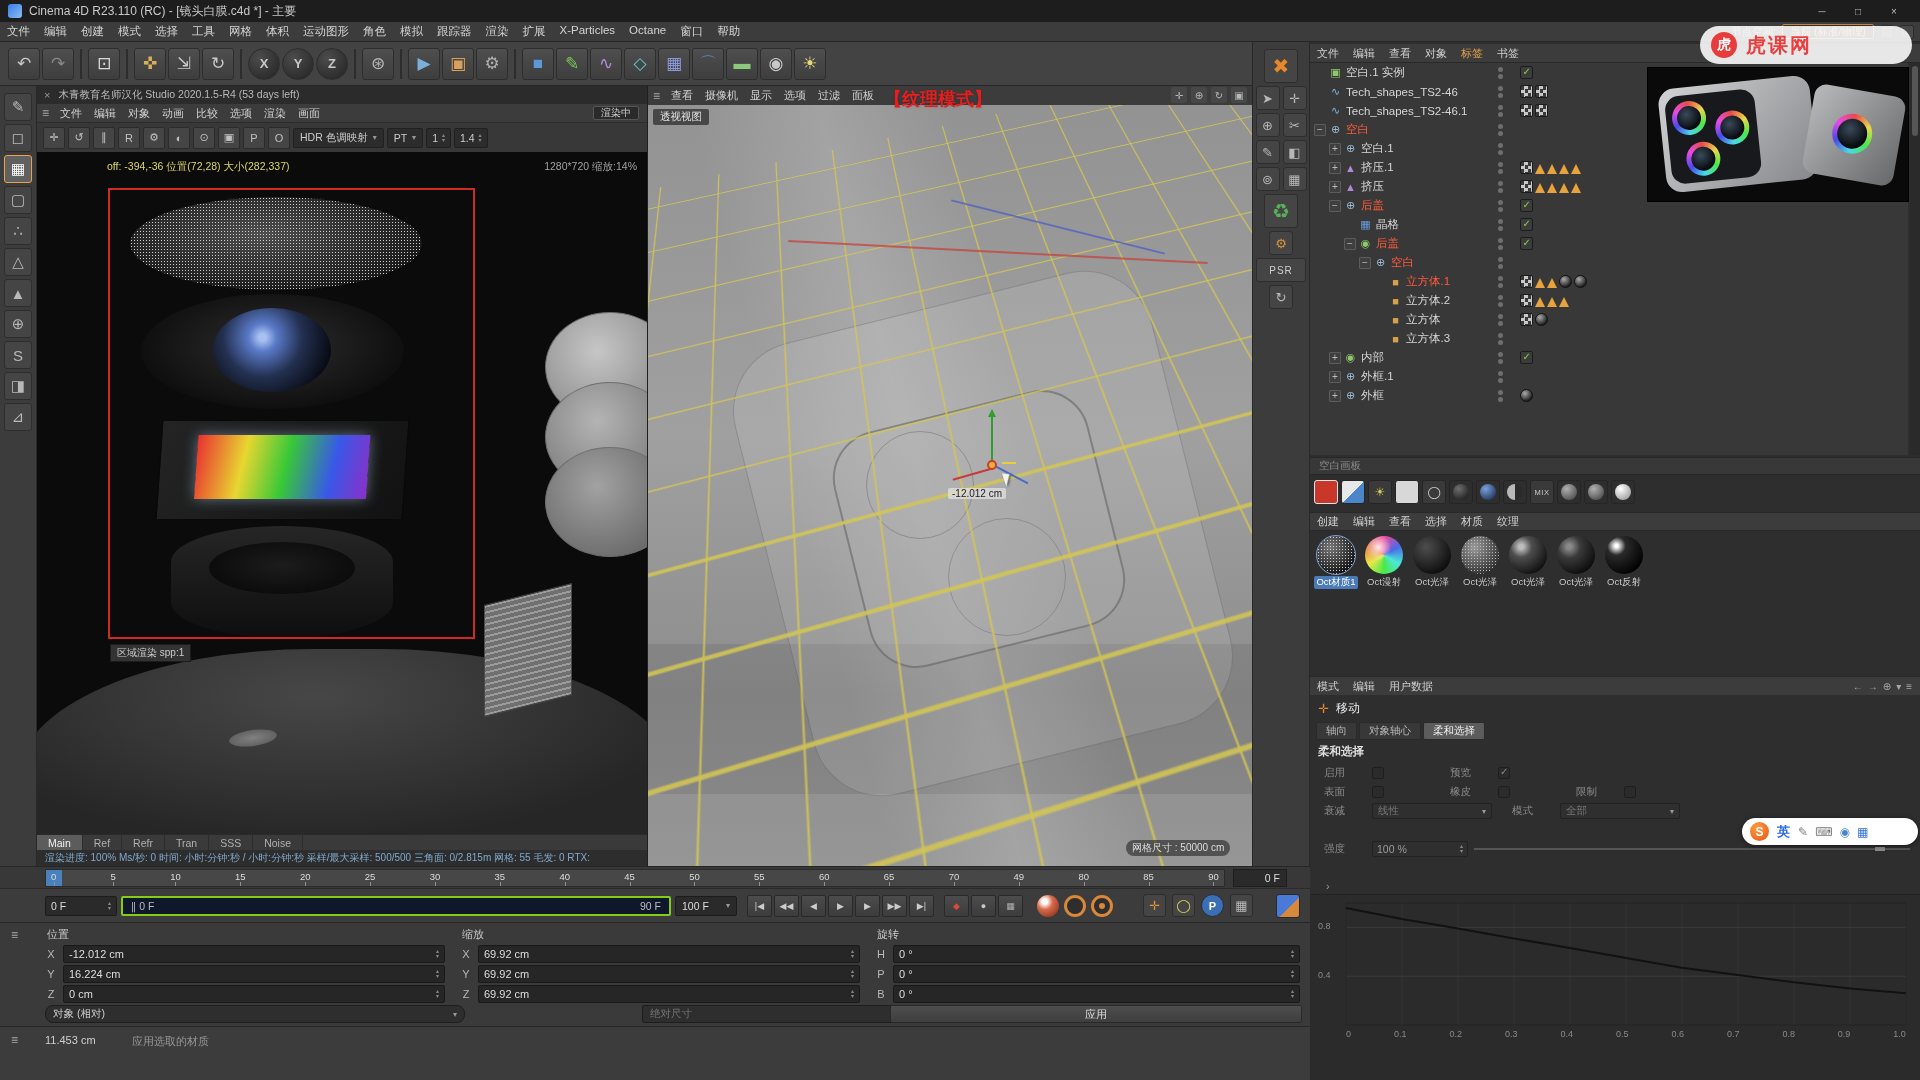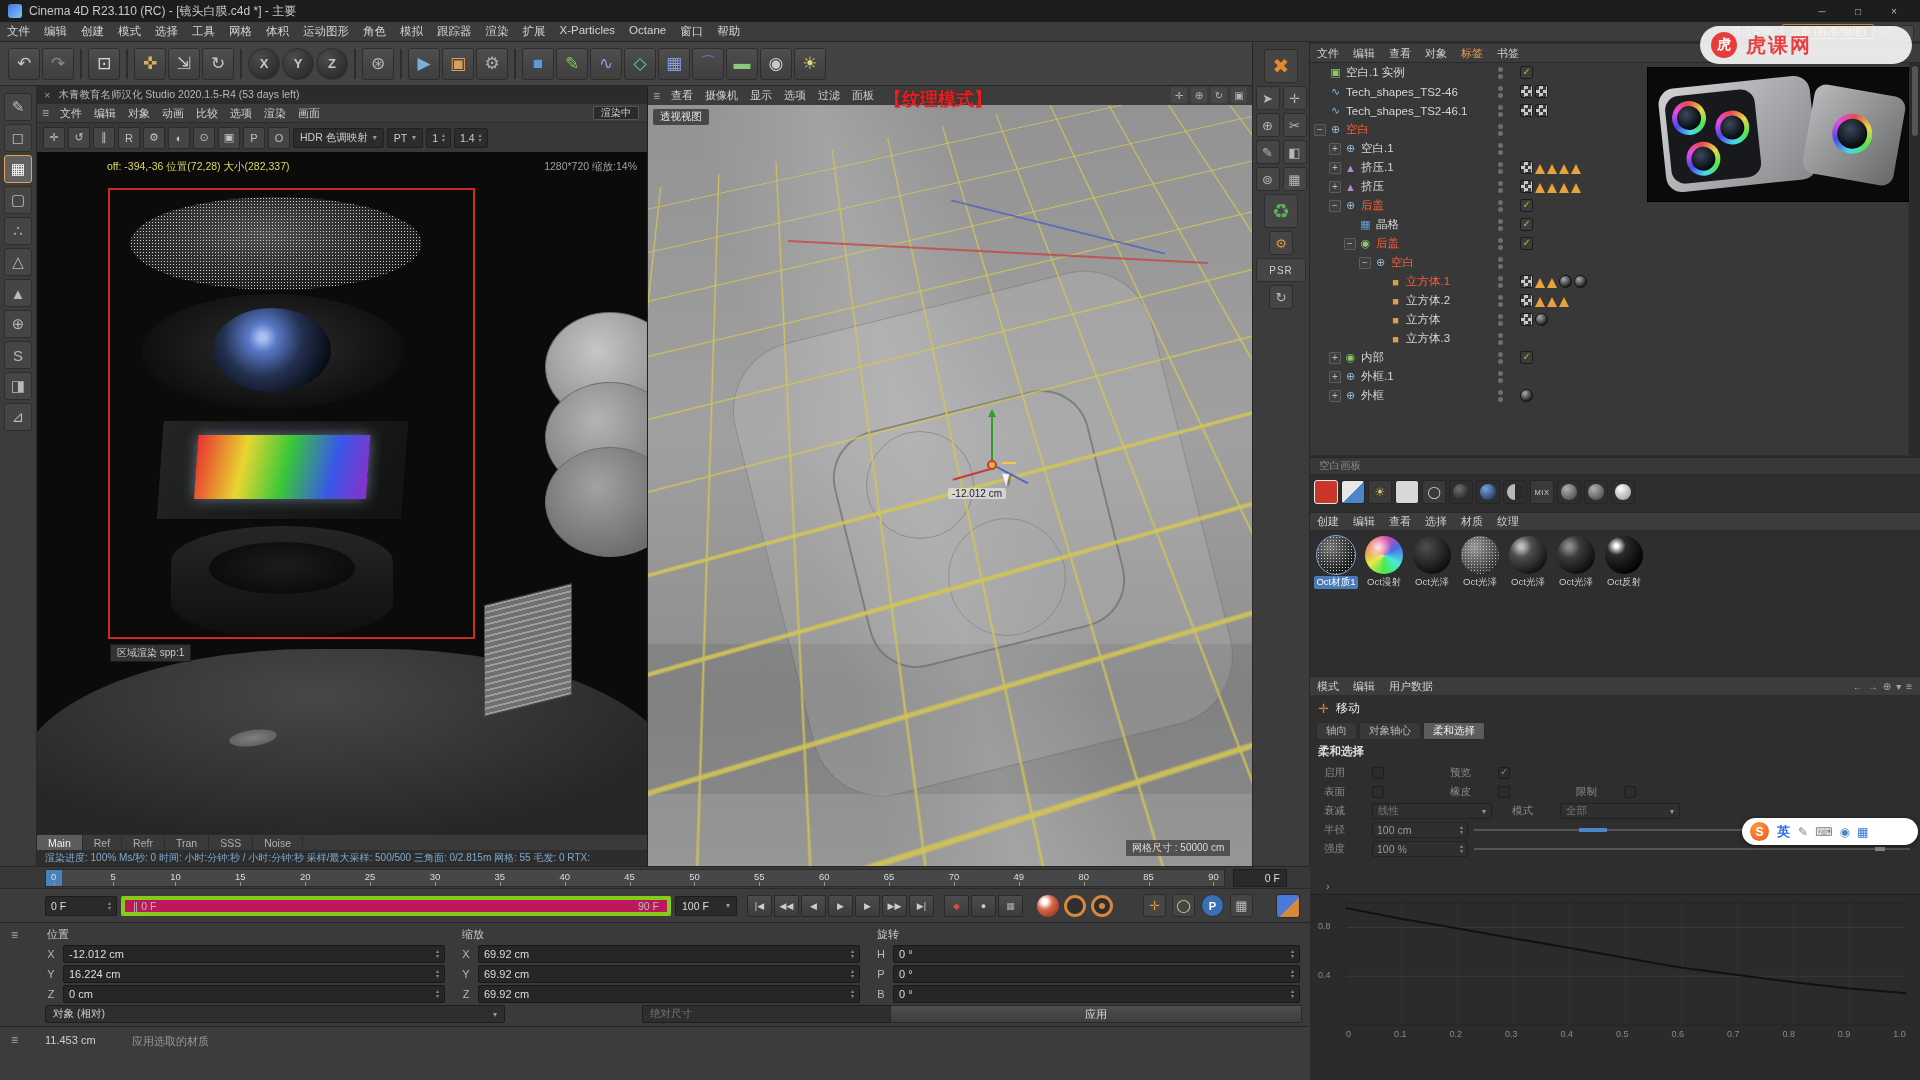--- a/index.html
+++ b/index.html
@@ -88,21 +88,21 @@
 .axis-blue{position:absolute;left:300px;top:140px;width:220px;height:2px;background:rgba(70,90,200,.7);transform:rotate(14deg);z-index:2;}
 .gizmo{position:absolute;left:344px;top:379px;z-index:5;}
 .gz-green{position:absolute;left:-1px;top:-52px;width:2px;height:52px;background:#2f9e2f;}
 .gz-green i{position:absolute;left:-3px;top:-8px;border:4px solid transparent;border-bottom:8px solid #2f9e2f;}
 .gz-red{position:absolute;left:-40px;top:8px;width:42px;height:2px;background:#c83a3a;transform:rotate(-16deg);}
 .gz-blue{position:absolute;left:2px;top:9px;width:36px;height:2px;background:#4a6ac8;transform:rotate(28deg);}
 .gz-yellow{position:absolute;left:10px;top:-3px;width:14px;height:2px;background:#e8d03a;}
 .gz-center{position:absolute;left:-5px;top:-5px;width:10px;height:10px;border-radius:50%;background:#e8b03a;border:2px solid #c8402a;}
 .gizmo-label{position:absolute;left:300px;top:402px;background:rgba(225,225,225,.75);color:#222;font-size:10px;padding:0 4px;border-radius:2px;z-index:6;}
 .vp-cursor{position:absolute;left:356px;top:386px;width:0;height:0;border-left:7px solid #f4f4f4;border-bottom:11px solid transparent;border-top:3px solid transparent;transform:rotate(-18deg);filter:drop-shadow(1px 1px 1px rgba(0,0,0,.6));z-index:7;}
-.vp-gridsize{position:absolute;left:478px;top:754px;background:rgba(45,45,45,.65);color:#ddd;font-size:10px;padding:1px 6px;border-radius:0;z-index:7;}
+.vp-gridsize{position:absolute;left:478px;top:754px;background:rgba(45,45,45,.65);color:#ddd;font-size:10px;padding:1px 6px;border-radius:8px;z-index:7;}
 
 
 .right-strip{position:absolute;left:1252px;top:42px;width:58px;height:824px;background:#3c3c3c;border-left:1px solid #282828;border-right:1px solid #282828;padding-top:3px;}
 .rs-grid{display:flex;flex-wrap:wrap;justify-content:center;gap:3px;padding-top:4px;}
 .rs-item{width:24px;height:24px;display:flex;align-items:center;justify-content:center;font-size:13px;color:#b8b8b8;background:#454545;border:1px solid #2d2d2d;border-radius:3px;}
 .rs-item.big{width:34px;height:34px;font-size:20px;}
 .rs-item.txt{width:50px;font-size:10px;letter-spacing:1px;color:#cfcfcf;}
 
 
 .right-col{position:absolute;left:1310px;top:42px;width:610px;height:1038px;background:#2e2e2e;}
@@ -202,21 +202,21 @@
 .tl-ruler{position:relative;width:1180px;height:18px;background:#474747;border:1px solid #2b2b2b;}
 .tl-marker{position:absolute;left:0;top:0;width:16px;height:100%;background:#4a86c8;opacity:.9;}
 .tl-ticks{position:absolute;inset:0;display:flex;justify-content:space-between;padding:0 5px;}
 .tick{position:relative;font-size:9.5px;color:#dcdcdc;padding-top:1px;}
 .tick::after{content:"";position:absolute;left:50%;bottom:0;width:1px;height:4px;background:#909090;}
 .tl-current{width:54px;height:18px;background:#2a2a2a;border:1px solid #1d1d1d;font-size:10.5px;color:#ddd;display:flex;align-items:center;justify-content:flex-end;padding:0 6px;}
 
 
 .transport{position:absolute;left:0;top:888px;width:1310px;height:34px;background:#3c3c3c;display:flex;align-items:center;gap:4px;padding-left:45px;border-top:1px solid #2a2a2a;}
 .tr-spin{width:72px;height:20px;background:#2a2a2a;border:1px solid #1c1c1c;border-radius:2px;display:flex;align-items:center;justify-content:space-between;padding:0 5px;font-size:10.5px;color:#ddd;}
-.tr-bar{width:550px;height:20px;background:#be185d;border:4px solid #84cc16;border-radius:2px;display:flex;align-items:center;justify-content:space-between;padding:0 8px;font-size:10.5px;color:#bbb;}
+.tr-bar{width:550px;height:20px;background:#0f172a;border:2px solid #84cc16;border-radius:2px;display:flex;align-items:center;justify-content:space-between;padding:0 8px;font-size:10.5px;color:#bbb;}
 .tr-dd{width:62px;height:20px;background:#2a2a2a;border:1px solid #1c1c1c;border-radius:2px;display:flex;align-items:center;justify-content:space-between;padding:0 6px;font-size:10.5px;color:#ddd;}
 .tr-btns{display:flex;gap:2px;margin-left:6px;}
 .tr-btn{min-width:25px;height:22px;padding:0 3px;background:linear-gradient(#4c4c4c,#3c3c3c);border:1px solid #292929;border-radius:2px;font-size:9px;color:#ccc;display:flex;align-items:center;justify-content:center;}
 .tr-rec{display:flex;gap:2px;margin-left:6px;}
 .tr-circles{display:flex;gap:5px;margin-left:10px;}
 .tr-circle{width:22px;height:22px;border-radius:50%;}
 .tr-circle.v-sphere{background:radial-gradient(circle at 35% 30%,#fff 12%,#d86a4a 38%,#7a241a);}
 .tr-circle.v-ring{border:3px solid #d8883a;background:#2e2e2e;}
 .tr-circle.v-ring2{border:3px solid #d8883a;background:#2e2e2e;position:relative;}
 .tr-circle.v-ring2::after{content:"";position:absolute;left:5px;top:5px;width:6px;height:6px;border-radius:50%;background:#d8883a;}
@@ -233,21 +233,21 @@
 .cg-pos{left:45px;width:400px;}
 .cg-scale{left:460px;width:400px;}
 .cg-rot{left:875px;width:425px;}
 .cg-title{color:#c8c8c8;margin-bottom:3px;padding-left:2px;}
 .crow{display:flex;align-items:center;gap:6px;height:18px;margin-bottom:2px;}
 .caxis{width:12px;color:#b8b8b8;text-align:center;}
 .cfield{flex:1;height:18px;background:#262626;border:1px solid #191919;border-radius:2px;display:flex;align-items:center;gap:5px;padding:0 5px;color:#ddd;}
 .cfield .val{flex:1;}
 .cdd{position:absolute;height:18px;background:#2e2e2e;border:1px solid #1d1d1d;border-radius:2px;display:flex;align-items:center;justify-content:space-between;padding:0 7px;font-size:10.5px;color:#ccc;}
 .cdd.disabled{color:#757575;margin-left:42px;}
-.cdd1{left:45px;top:82px;width:460px;}
+.cdd1{left:45px;top:82px;width:420px;border-radius:8px;}
 .cdd2{left:600px;top:82px;width:280px;}
 .capply{position:absolute;left:890px;top:82px;width:412px;height:18px;background:linear-gradient(#4e4e4e,#3e3e3e);border:1px solid #292929;border-radius:2px;display:flex;align-items:center;justify-content:center;color:#ddd;}
 
 
 .statusbar{position:absolute;left:0;top:1026px;width:1310px;height:54px;background:#3c3c3c;border-top:1px solid #262626;font-size:11px;}
 .sb-val{position:absolute;left:45px;top:7px;color:#cfcfcf;}
 .sb-msg{position:absolute;left:132px;top:7px;color:#979797;}
 .statusbar .burger{position:absolute;left:6px;top:6px;}
 
 
@@ -894,33 +894,20 @@
       <span class="add">
         <span>线性</span>
         <span class="caret">▾</span>
       </span>
       <span class="alab" style="margin-left:14px;">模式</span>
       <span class="add">
         <span>全部</span>
         <span class="caret">▾</span>
       </span>
     </div>
-    <div class="arow" style="top:779px;">
-      <span class="alab">半径</span>
-      <span class="afield">
-        <span>100 cm</span>
-        <span class="spincol">
-            <span>▴</span>
-            <span>▾</span>
-          </span>
-      </span>
-      <span class="atrack fill-radius">
-          <i></i>
-        </span>
-    </div>
     <div class="arow" style="top:798px;">
       <span class="alab">强度</span>
       <span class="afield">
         <span>100 %</span>
         <span class="spincol">
             <span>▴</span>
             <span>▾</span>
           </span>
       </span>
       <span class="atrack fill-strength">

